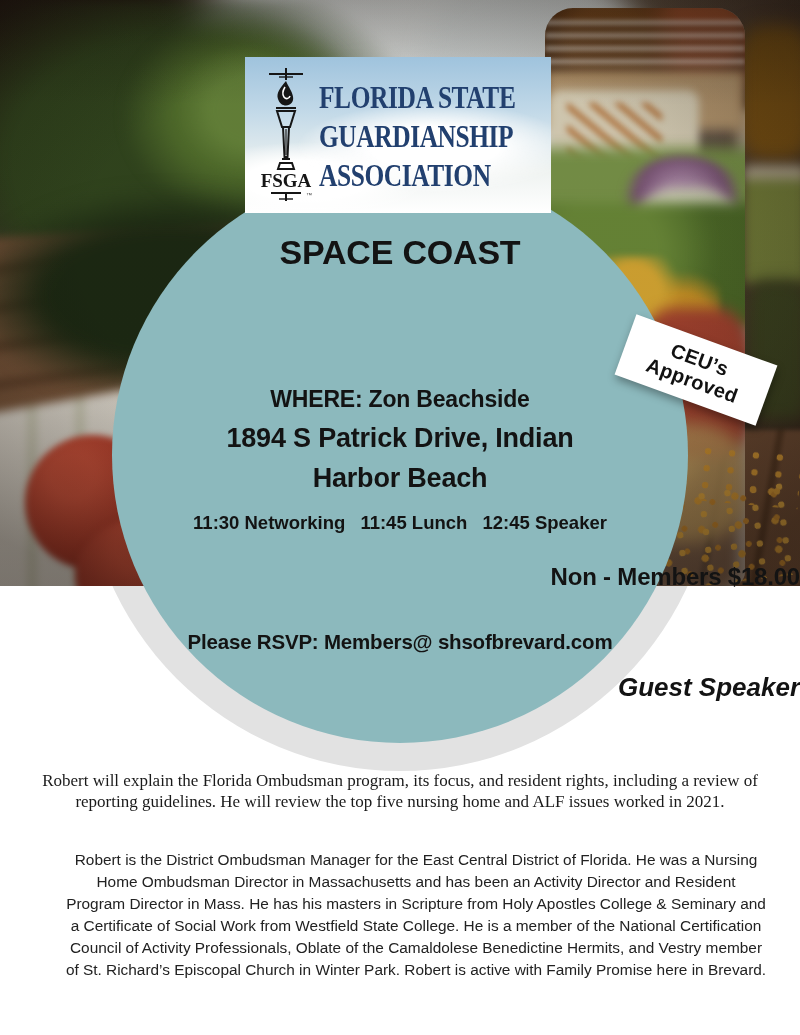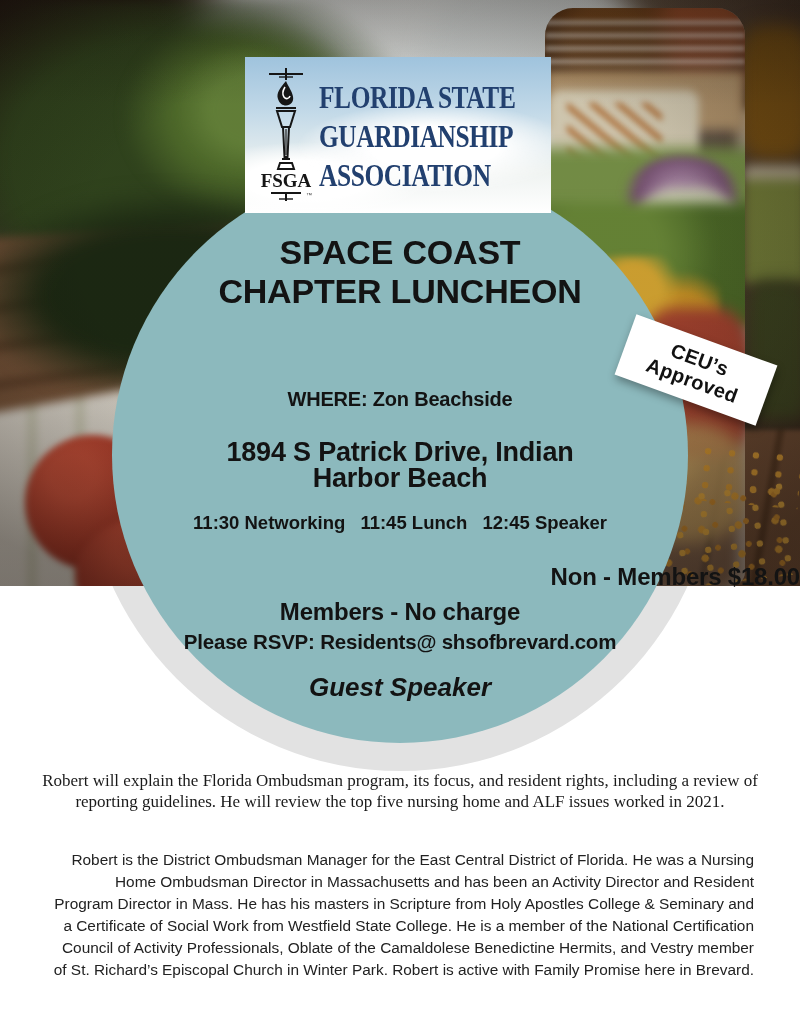--- a/index.html
+++ b/index.html
@@ -95,35 +95,35 @@
          justify-content:center;box-shadow:2px 4px 8px rgba(0,0,0,.35);}
   .badge div{font-weight:bold;color:#111;font-size:20px;line-height:22px;letter-spacing:.3px;}
 
   
   .ln{position:absolute;left:0;width:800px;text-align:center;color:var(--ink);font-weight:bold;
       z-index:7;letter-spacing:-.2px;}
   .t-title1{top:233px;font-size:34px;line-height:39px;}
   .t-title2{top:272px;font-size:34px;line-height:39px;}
   .t-when{top:323px;font-size:27px;line-height:31px;}
   .t-when sup{font-size:60%;vertical-align:super;}
-  .t-where{top:384px;font-size:20px;line-height:31px;}
-  .t-addr1{top:437px;font-size:27px;line-height:31px;}
+  .t-where{top:384px;font-size:23px;line-height:31px;}
+  .t-addr1{top:423px;font-size:27px;line-height:31px;}
   .t-addr2{top:463px;font-size:27px;line-height:31px;}
   .t-times{top:512px;font-size:18.5px;line-height:22px;letter-spacing:0;}
   .t-times span{margin:0 5px;}
   .t-price1{top:563px;font-size:24px;line-height:28px;text-align:right;}
   .t-price2{top:598px;font-size:24px;line-height:28px;}
   .t-rsvp{top:630px;font-size:20.5px;line-height:24px;}
-  .t-guest{top:672px;font-size:26px;line-height:30px;font-style:italic;letter-spacing:0;}
+  .t-guest{top:672px;font-size:26px;line-height:30px;font-style:italic;letter-spacing:0;text-align:right;}
   .t-rob1{top:715px;font-size:19.5px;line-height:23px;letter-spacing:-.3px;}
   .t-rob2{top:737px;font-size:19.5px;line-height:23px;letter-spacing:-.3px;}
   .t-summary{top:771px;left:35px;width:730px;font-family:"Liberation Serif",serif;font-weight:normal;
              font-size:17px;line-height:20.5px;color:#1a1a1a;letter-spacing:0;}
-  .t-bio{top:849px;left:52px;width:702px;font-weight:normal;font-size:15.4px;line-height:22px;
-         text-align:right;color:#222222;letter-spacing:0;}
+  .t-bio{top:849px;left:65px;width:702px;font-weight:normal;font-size:15.4px;line-height:22px;
+         text-align:center;color:#222222;letter-spacing:0;}
 </style>
 </head>
 <body>
 
 <div class="flyer">
 
   <div class="photo">
     <div class="p-darkcorner"></div>
     <div class="p-wall"></div>
     <div class="p-wall2"></div>
@@ -196,30 +196,28 @@
       </div>
     </div>
   </div>
 
   <div class="badge">
     <div>CEU’s</div>
     <div>Approved</div>
   </div>
 
   <div class="ln t-title1">SPACE COAST</div>
-  <div class="ln t-title2">CHAPTER LUNCHEON</div>
   <div class="ln t-where">WHERE: Zon Beachside</div>
   <div class="ln t-addr1">1894 S Patrick Drive, Indian</div>
   <div class="ln t-addr2">Harbor Beach</div>
   <div class="ln t-times">
     <span>11:30 Networking</span>
     <span>11:45 Lunch</span>
     <span>12:45 Speaker</span>
   </div>
   <div class="ln t-price1">Non - Members $18.00</div>
-  <div class="ln t-price2">Members - No charge</div>
-  <div class="ln t-rsvp">Please RSVP: Residents@ shsofbrevard.com</div>
+  <div class="ln t-rsvp">Please RSVP: Members@ shsofbrevard.com</div>
 
   <div class="ln t-guest">Guest Speaker</div>
   <div class="ln t-summary">Robert will explain the Florida Ombudsman program, its focus, and resident rights, including a review of reporting guidelines. He will review the top five nursing home and ALF issues worked in 2021.</div>
   <div class="ln t-bio">Robert is the District Ombudsman Manager for the East Central District of Florida. He was a Nursing Home Ombudsman Director in Massachusetts and has been an Activity Director and Resident Program Director in Mass. He has his masters in Scripture from Holy Apostles College &amp; Seminary and a Certificate of Social Work from Westfield State College. He is a member of the National Certification Council of Activity Professionals, Oblate of the Camaldolese Benedictine Hermits, and Vestry member of St. Richard’s Episcopal Church in Winter Park. Robert is active with Family Promise here in Brevard.</div>
 
 </div>
 
 </body></html>

